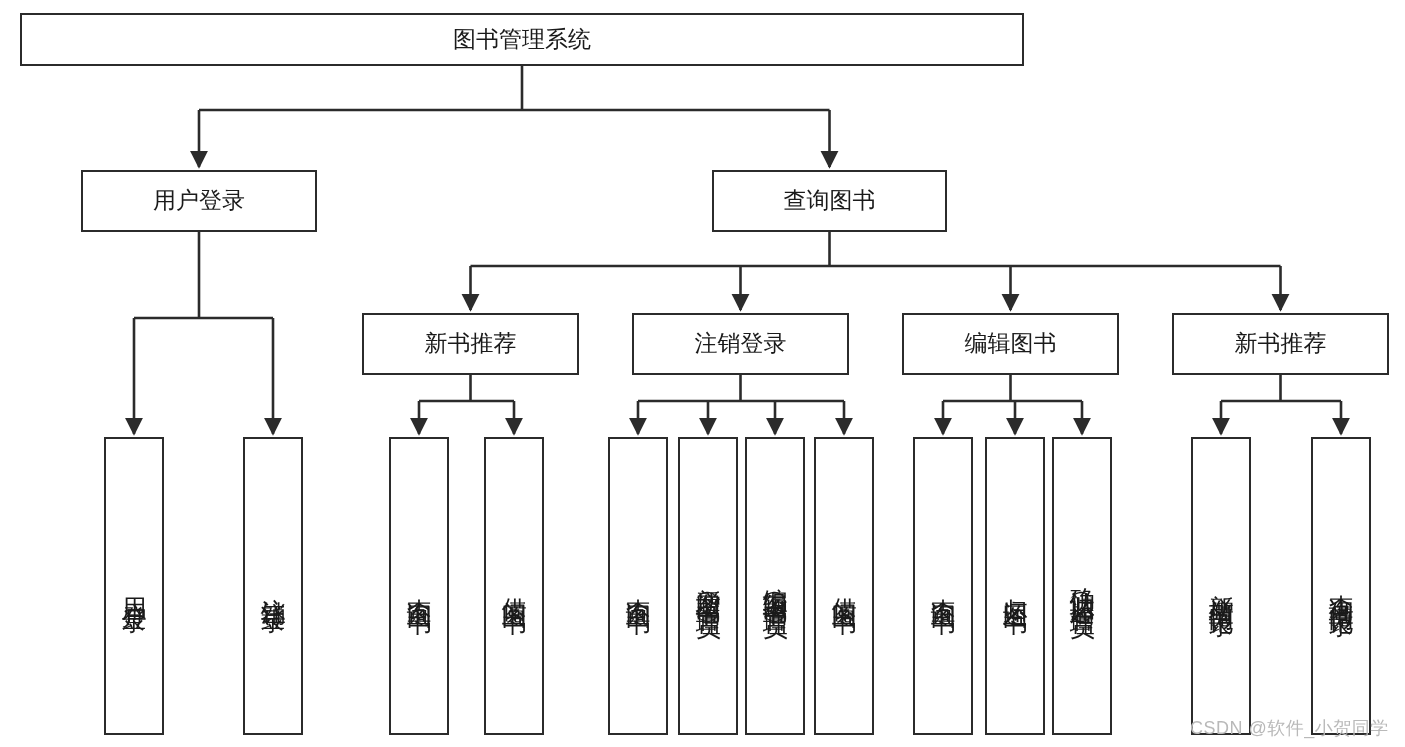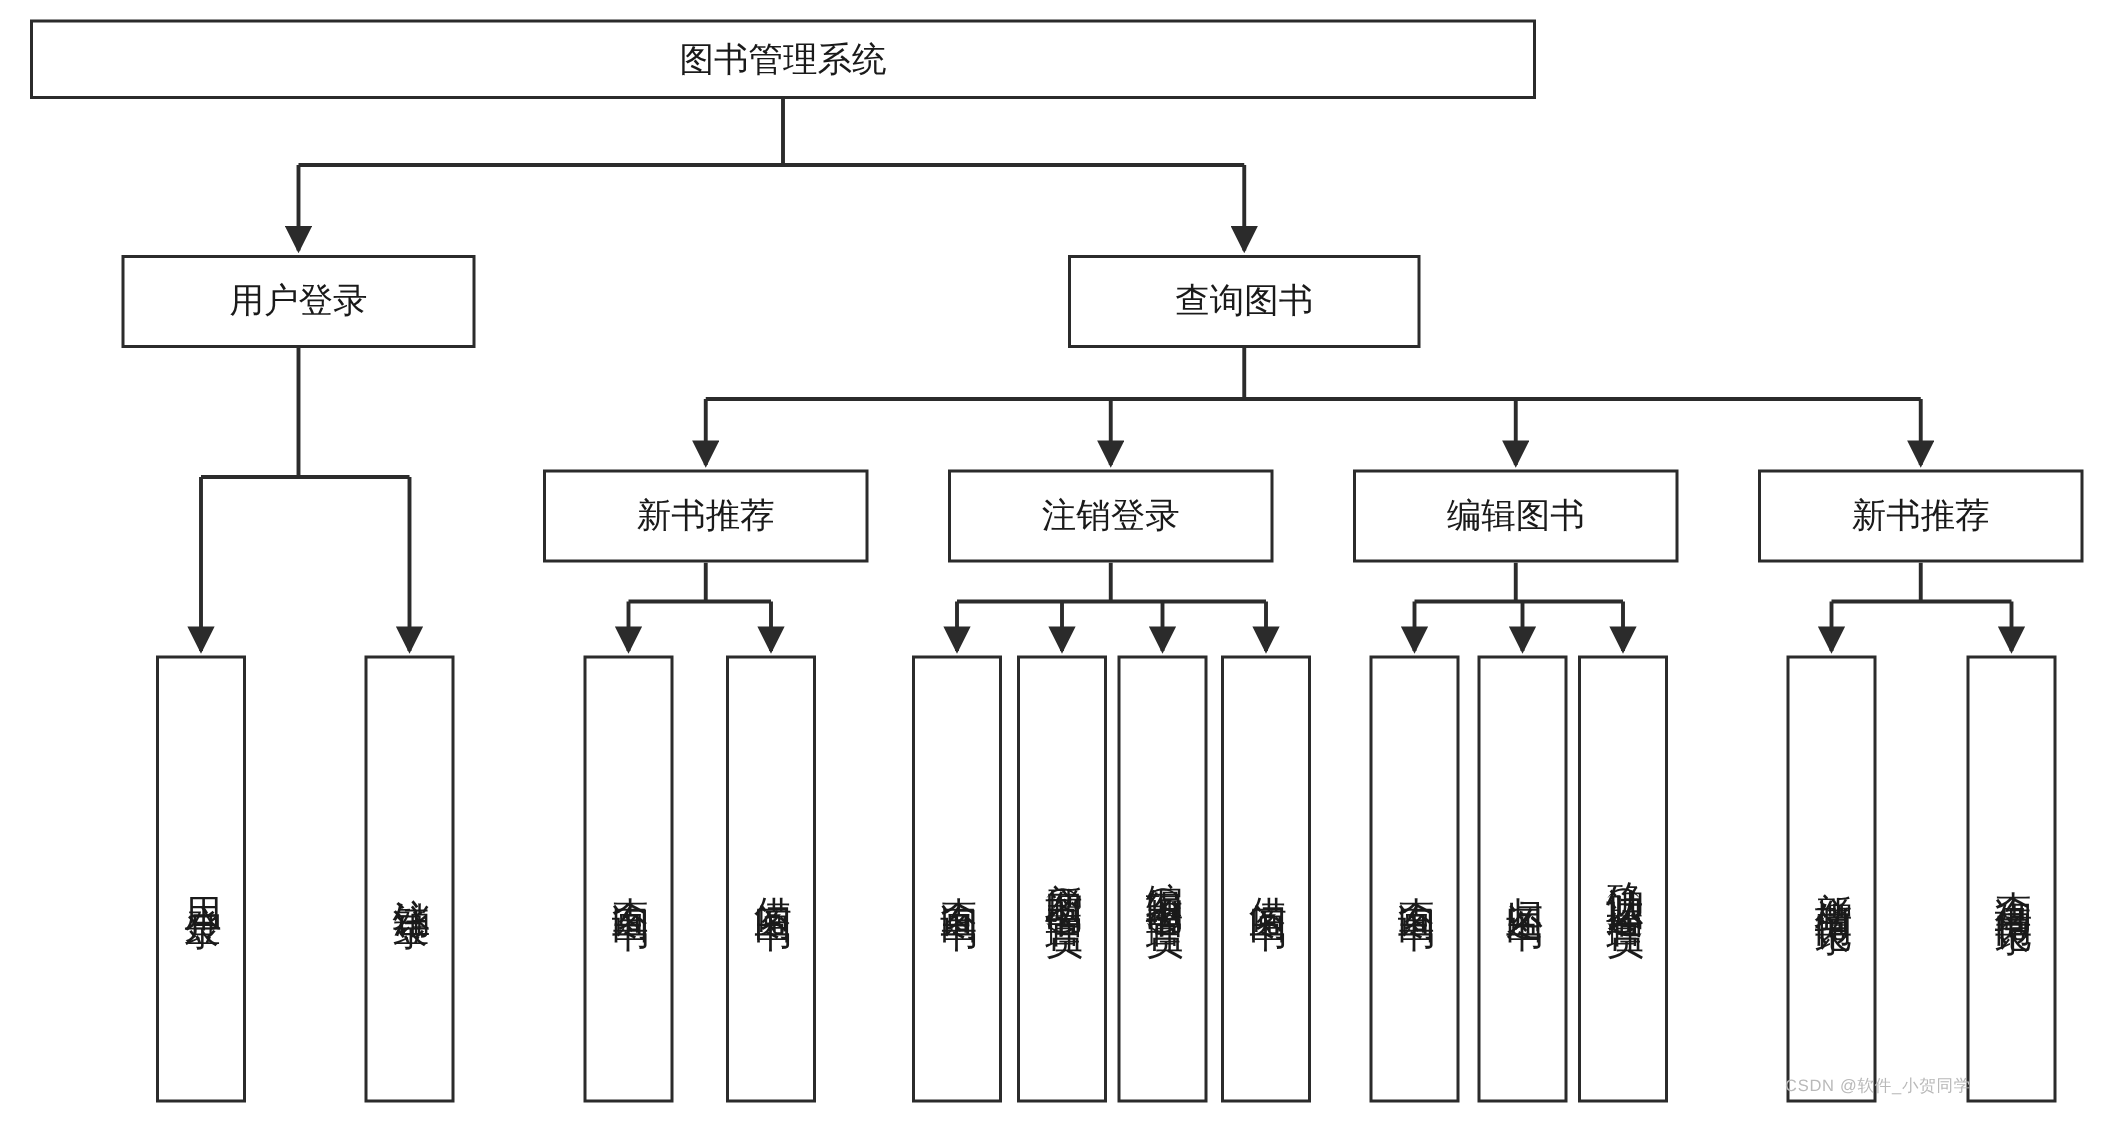--- a/index.html
+++ b/index.html
@@ -49,21 +49,21 @@
   .node.vert .node-label {
     writing-mode: vertical-rl;
     text-orientation: upright;
     font-size: 25px;
     letter-spacing: 4px;
     white-space: nowrap;
   }
   .watermark {
     position: absolute;
     color: #b9b9b9;
-    font-size: 11px;
+    font-size: 18px;
     letter-spacing: 0.5px;
     white-space: nowrap;
   }
 </style>
 </head>
 <body>
 
 <div id="canvas">
   <svg id="edges" viewBox="0 0 1405 747" xmlns="http://www.w3.org/2000/svg">
     <defs>

